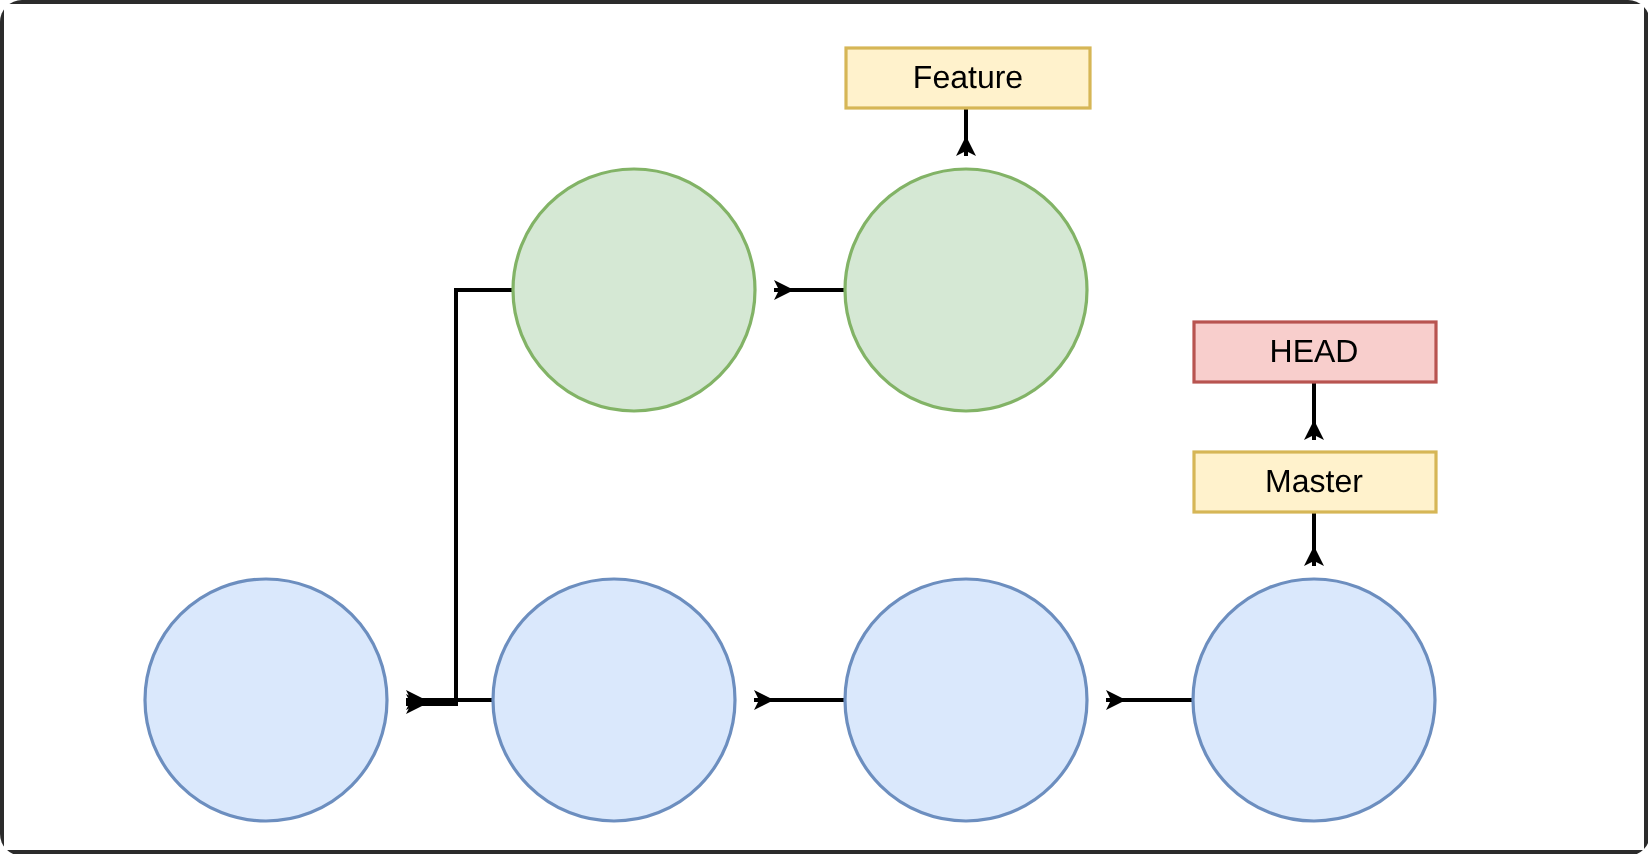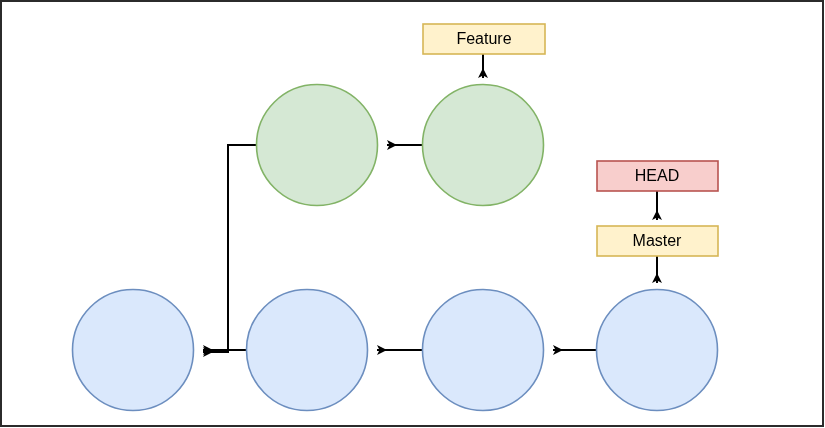--- a/index.html
+++ b/index.html
@@ -11,20 +11,21 @@
   body {
     font-family: "Liberation Sans", sans-serif;
   }
   #canvas {
     position: relative;
     width: 825px;
     height: 428px;
     background: #ffffff;
     box-sizing: border-box;
     overflow: hidden;
+    border-radius: 11px;
   }
   #diagram-svg {
     position: absolute;
     left: 0;
     top: 0;
     width: 825px;
     height: 428px;
     display: block;
   }
   .node-label {

